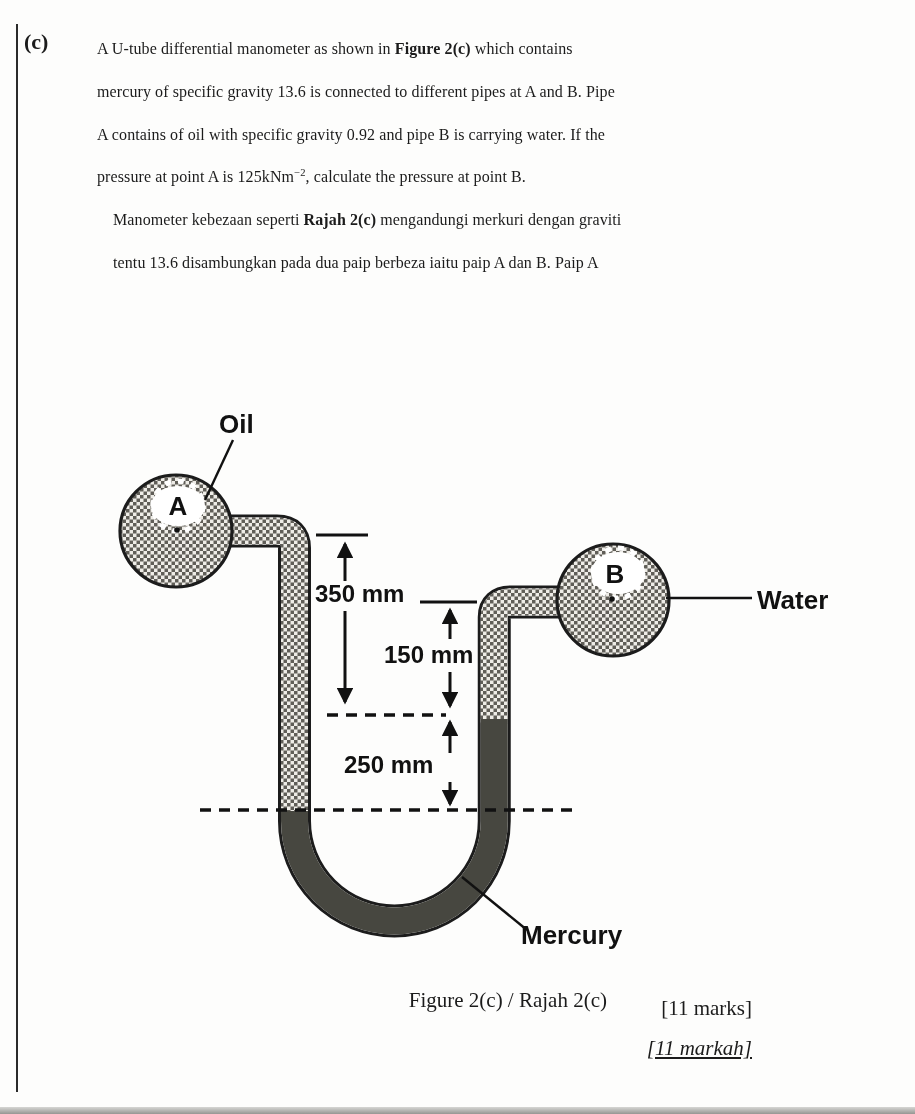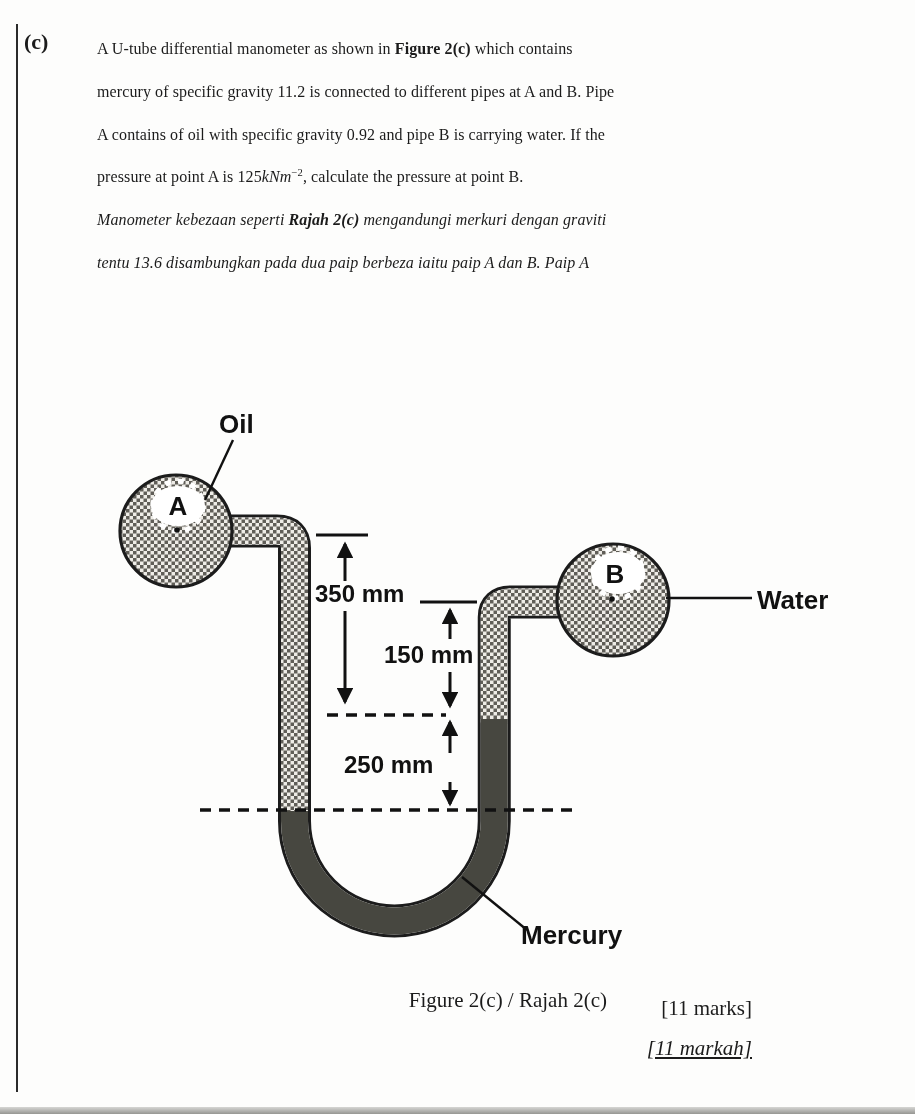--- a/index.html
+++ b/index.html
@@ -13,24 +13,24 @@
     position:absolute;left:16px;top:24px;width:2px;height:1068px;
     background:#2b2b2b;
   }
   .part-label{
     position:absolute;left:24px;top:29px;font-size:22px;font-weight:bold;
   }
   .question{
     position:absolute;left:97px;top:28px;width:785px;
     font-size:16px;line-height:42.8px;letter-spacing:0.1px;
   }
-  .question .ms{font-style:italic;}
+  .question .ms{margin-left:16px;}
   .qline{white-space:nowrap;}
   .b{font-weight:bold;}
-  .i{font-style:italic;}
+  .i{}
   sup{font-size:0.66em;vertical-align:super;line-height:0;}
   .diagram{position:absolute;left:0;top:390px;}
   .caption{
     position:absolute;left:277px;top:988px;width:330px;text-align:right;
     font-size:21px;
   }
   .marks{
     position:absolute;right:163px;top:988px;text-align:right;
     font-size:21px;line-height:40px;
   }
@@ -52,21 +52,21 @@
 </head>
 <body>
 
 <div class="vrule"></div>
 
 <div class="part-label">(c)</div>
 
 <div class="question">
   <div class="en">
       <div class="qline"><span>A U-tube differential manometer as shown in </span><span class="b">Figure 2(c)</span><span> which contains</span></div>
-      <div class="qline"><span>mercury of specific gravity 11.2 is connected to different pipes at A and B.  Pipe</span></div>
+      <div class="qline"><span>mercury of specific gravity 13.6 is connected to different pipes at A and B.  Pipe</span></div>
       <div class="qline"><span>A contains of oil with specific gravity 0.92 and pipe B is carrying water.  If the</span></div>
       <div class="qline"><span>pressure at point A is 125</span><span class="i">kNm</span><sup>−2</sup><span>, calculate the pressure at point B.</span></div>
     </div>
   <div class="ms">
       <div class="qline"><span>Manometer kebezaan seperti </span><span class="b">Rajah 2(c)</span><span> mengandungi merkuri dengan graviti</span></div>
       <div class="qline"><span>tentu 13.6 disambungkan pada dua paip berbeza iaitu paip A dan B.  Paip A</span></div>
     </div>
 </div>
 
 <svg class="diagram" width="915" height="580" viewBox="0 0 915 580">

